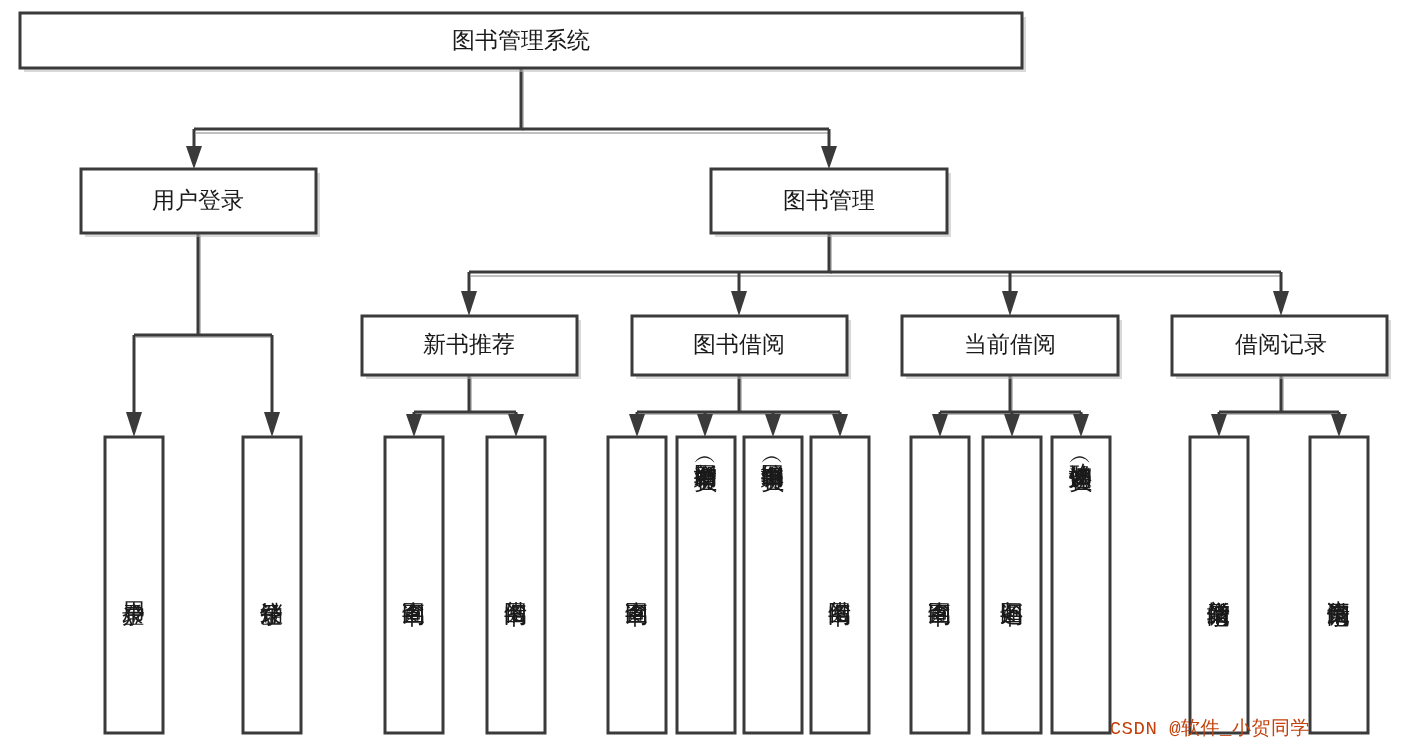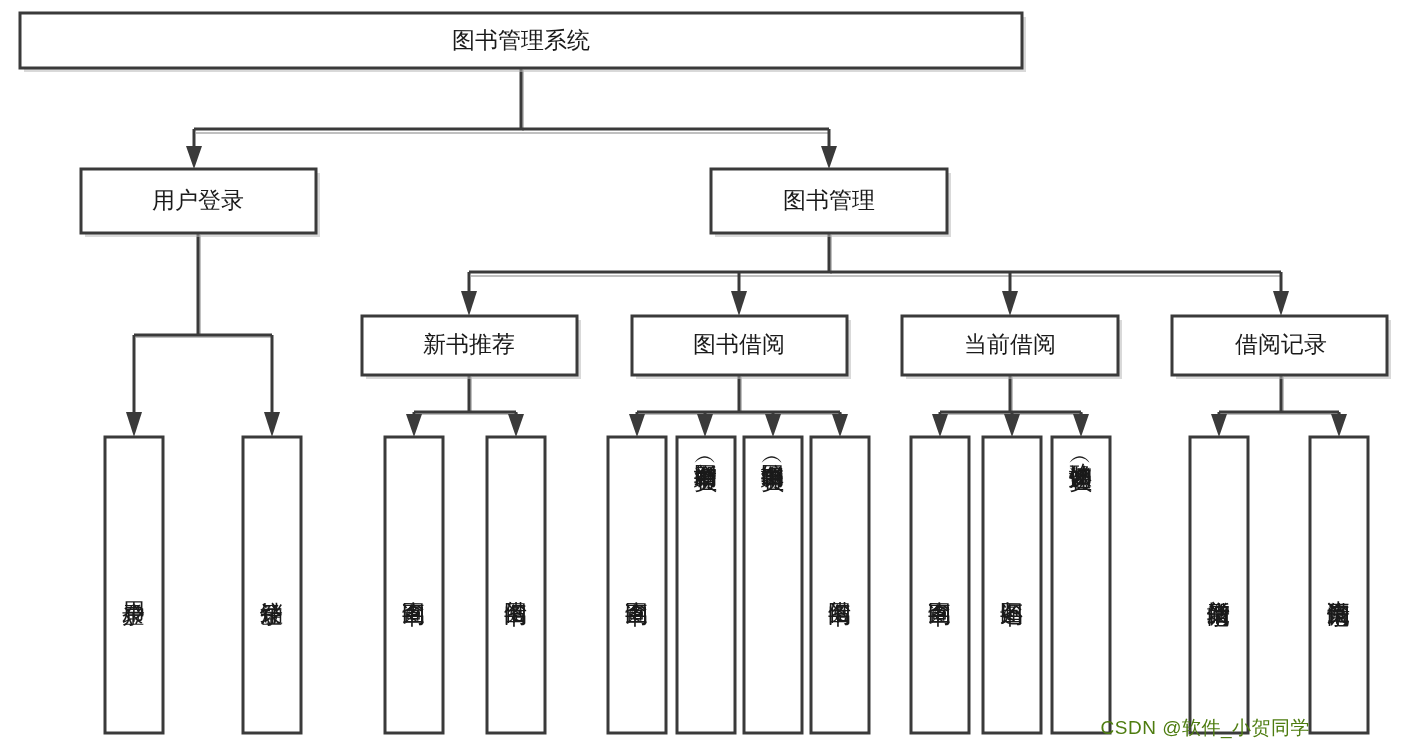--- a/index.html
+++ b/index.html
@@ -70,23 +70,23 @@
     color: #1a1a1a;
     line-height: 1.05;
     letter-spacing: 1px;
     white-space: nowrap;
     pointer-events: none;
   }
   .watermark {
     position: absolute;
     right: 8px;
     bottom: 6px;
-    font-family: Liberation Sans, sans-serif;
+    font-family: Liberation Mono, monospace;
     font-size: 19px;
-    color: #4d7c0f;
+    color: #c2410c;
     letter-spacing: .5px;
     user-select: none;
   }
 </style>
 </head>
 <body>
 
 <div id="diagram-root">
 
   <svg class="flow" viewBox="0 0 1405 747" xmlns="http://www.w3.org/2000/svg">

